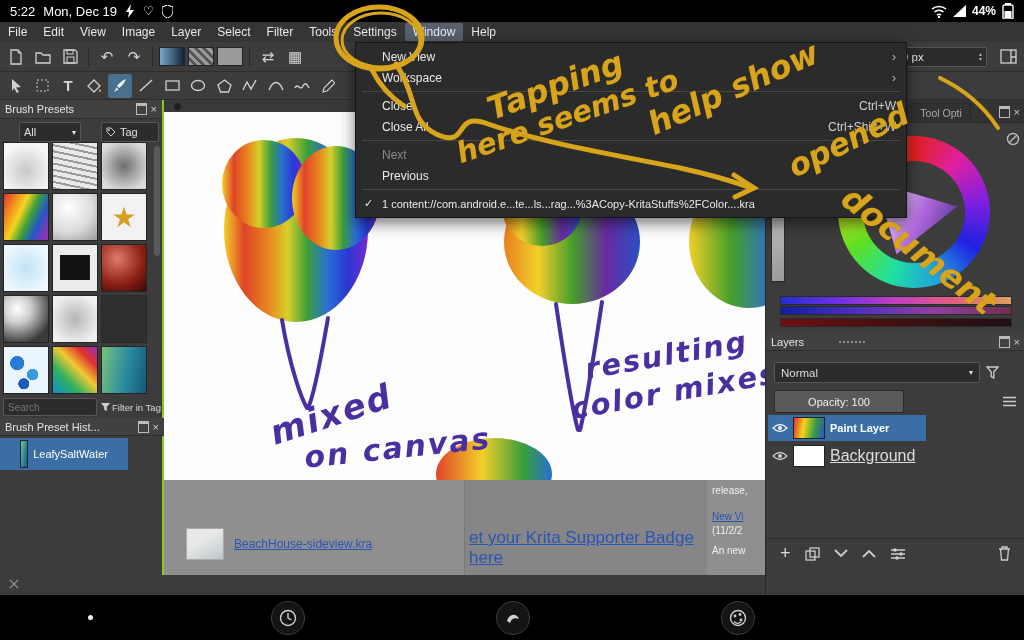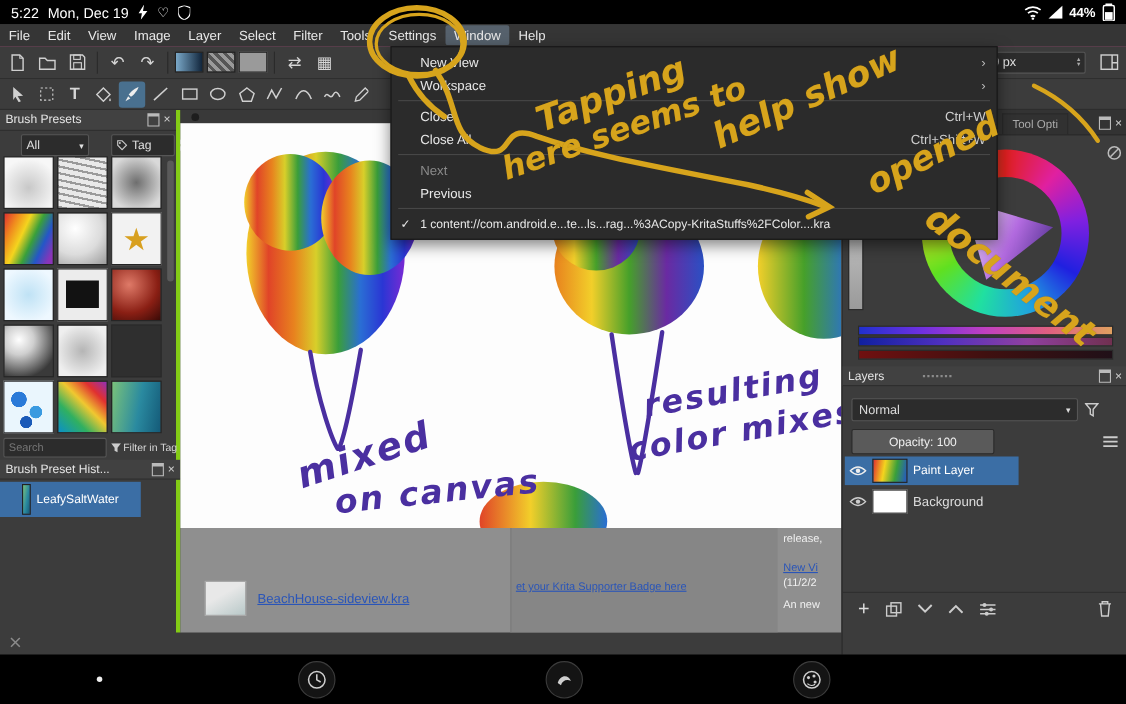--- a/index.html
+++ b/index.html
@@ -29,21 +29,21 @@
            display:flex;align-items:center;padding:0 4px;box-sizing:border-box;font-size:11.5px;color:#e6e6e6;}
   .spinarrows{margin-left:auto;display:flex;flex-direction:column;line-height:5px;font-size:6px;color:#aaa;}
   
   .docker-title{height:18px;display:flex;align-items:center;gap:5px;padding:0 5px;background:#414141;
                 font-size:11px;color:#e4e4e4;border-bottom:1px solid #2e2e2e;}
   .grip{width:26px;border-top:2px dotted #8b8b8b;}
   .dkbtn{margin-left:auto;display:flex;gap:4px;align-items:center;}
   .floaticon{width:9px;height:8px;border:1px solid #bbb;border-top-width:3px;}
   .closex{font-size:11px;color:#ccc;line-height:10px;}
   
-  .leftpanel{left:0;top:100px;width:164px;height:475px;background:#3c3c3c;border-right:4px solid #84cc16;box-sizing:border-box;}
+  .leftpanel{left:0;top:100px;width:164px;height:475px;background:#3c3c3c;border-right:2px solid #84cc16;box-sizing:border-box;}
   .combo{height:18px;background:#2c2c2c;border:1px solid #565656;border-radius:2px;display:flex;align-items:center;
          padding:0 4px;font-size:11px;color:#e0e0e0;gap:4px;margin-left:16px;}
   .preset-grid{position:absolute;left:3px;top:42px;width:146px;height:252px;display:grid;
                grid-template-columns:repeat(3,46px);grid-auto-rows:48px;gap:3px;overflow:hidden;}
   .tile{border:1px solid #242424;box-sizing:border-box;display:flex;align-items:center;justify-content:center;}
   .t1{background:radial-gradient(circle at 50% 60%, #c8c8c8 0%, #f7f7f7 75%);}
   .t2{background:repeating-linear-gradient(12deg,#9a9a9a 0 2px,#e9e9e9 2px 6px);}
   .t3{background:radial-gradient(circle,#6e6e6e,#d9d9d9 80%);}
   .t4{background:linear-gradient(115deg,#e03030 0%,#f08a1e 20%,#f4d41e 38%,#3aa03a 56%,#2456c8 74%,#8a34b8 92%);}
   .t5{background:radial-gradient(circle at 35% 30%,#ffffff 0%,#dcdcdc 55%,#9a9a9a 100%);}
@@ -406,21 +406,21 @@
     <div class="purple-text" style="left:420px;top:226px;font-size:29px;transform:rotate(-10deg);">resulting</div>
     <div class="purple-text" style="left:406px;top:262px;font-size:29px;transform:rotate(-10deg);">color mixes</div>
   </div>
 
   <div class="belowstrip abs">
     <div class="filerow" style="left:22px;top:48px;">
       <div class="filethumb" style="background:linear-gradient(150deg,#e8e8e8 40%,#b8c8c8);"></div>
       <span class="bluelink">BeachHouse-sideview.kra</span>
     </div>
     <div class="abs" style="left:300px;top:0;width:242px;height:95px;background:#868686;border-left:1px solid #7a7a7a;">
-      <span class="bluelink" style="position:absolute;left:4px;top:48px;font-size:10px;text-align:right;">et your Krita Supporter Badge here</span>
+      <span class="bluelink" style="position:absolute;left:4px;top:48px;font-size:17px;">et your Krita Supporter Badge here</span>
     </div>
     <div class="sidecol">
       <div>release,</div>
       <div class="bluelink" style="font-size:10px;margin-top:12px;">New Vi</div>
       <div>(11/2/2</div>
       <div style="margin-top:6px;">An new</div>
     </div>
   </div>
 
   <div class="rightpanel abs">
@@ -468,29 +468,29 @@
       <svg width="15" height="11" viewBox="0 0 15 11" style="margin-left:auto;">
           <path d="M1 1.5h13M1 5.5h13M1 9.5h13" stroke="#ccc" stroke-width="1.6"></path>
         </svg>
     </div>
     <div class="layerrow layersel" style="top:315px;">
       <svg width="16" height="10" viewBox="0 0 16 10">
           <path d="M1 5Q8-2 15 5Q8 12 1 5z" fill="none" stroke="#eee" stroke-width="1.2"></path>
           <circle cx="8" cy="5" r="2" fill="#eee"></circle>
         </svg>
       <div class="lthumb" style="background:linear-gradient(100deg,#e03030,#f4d41e,#3aa03a,#2456c8);"></div>
-      <span style="font-size:11px;color:#fff;">Paint Layer</span>
+      <span style="font-size:11px;color:#fff;font-weight:bold;">Paint Layer</span>
     </div>
     <div class="layerrow" style="top:343px;">
       <svg width="16" height="10" viewBox="0 0 16 10">
           <path d="M1 5Q8-2 15 5Q8 12 1 5z" fill="none" stroke="#ccc" stroke-width="1.2"></path>
           <circle cx="8" cy="5" r="2" fill="#ccc"></circle>
         </svg>
       <div class="lthumb" style="background:#fff;"></div>
-      <span style="font-size:12px;">Background</span>
+      <span style="font-size:16px;text-decoration:underline;">Background</span>
     </div>
     <div class="lay-bottom">
       <span style="font-size:18px;color:#ddd;">+</span>
       <svg width="15" height="14" viewBox="0 0 15 14">
           <rect x="1" y="4" width="9" height="9" fill="none" stroke="#ccc" stroke-width="1.3"></rect>
           <rect x="5" y="1" width="9" height="9" fill="none" stroke="#ccc" stroke-width="1.3"></rect>
         </svg>
       <svg width="14" height="9" viewBox="0 0 14 9">
           <path d="M1 1l6 6 6-6" fill="none" stroke="#ccc" stroke-width="1.8"></path>
         </svg>

